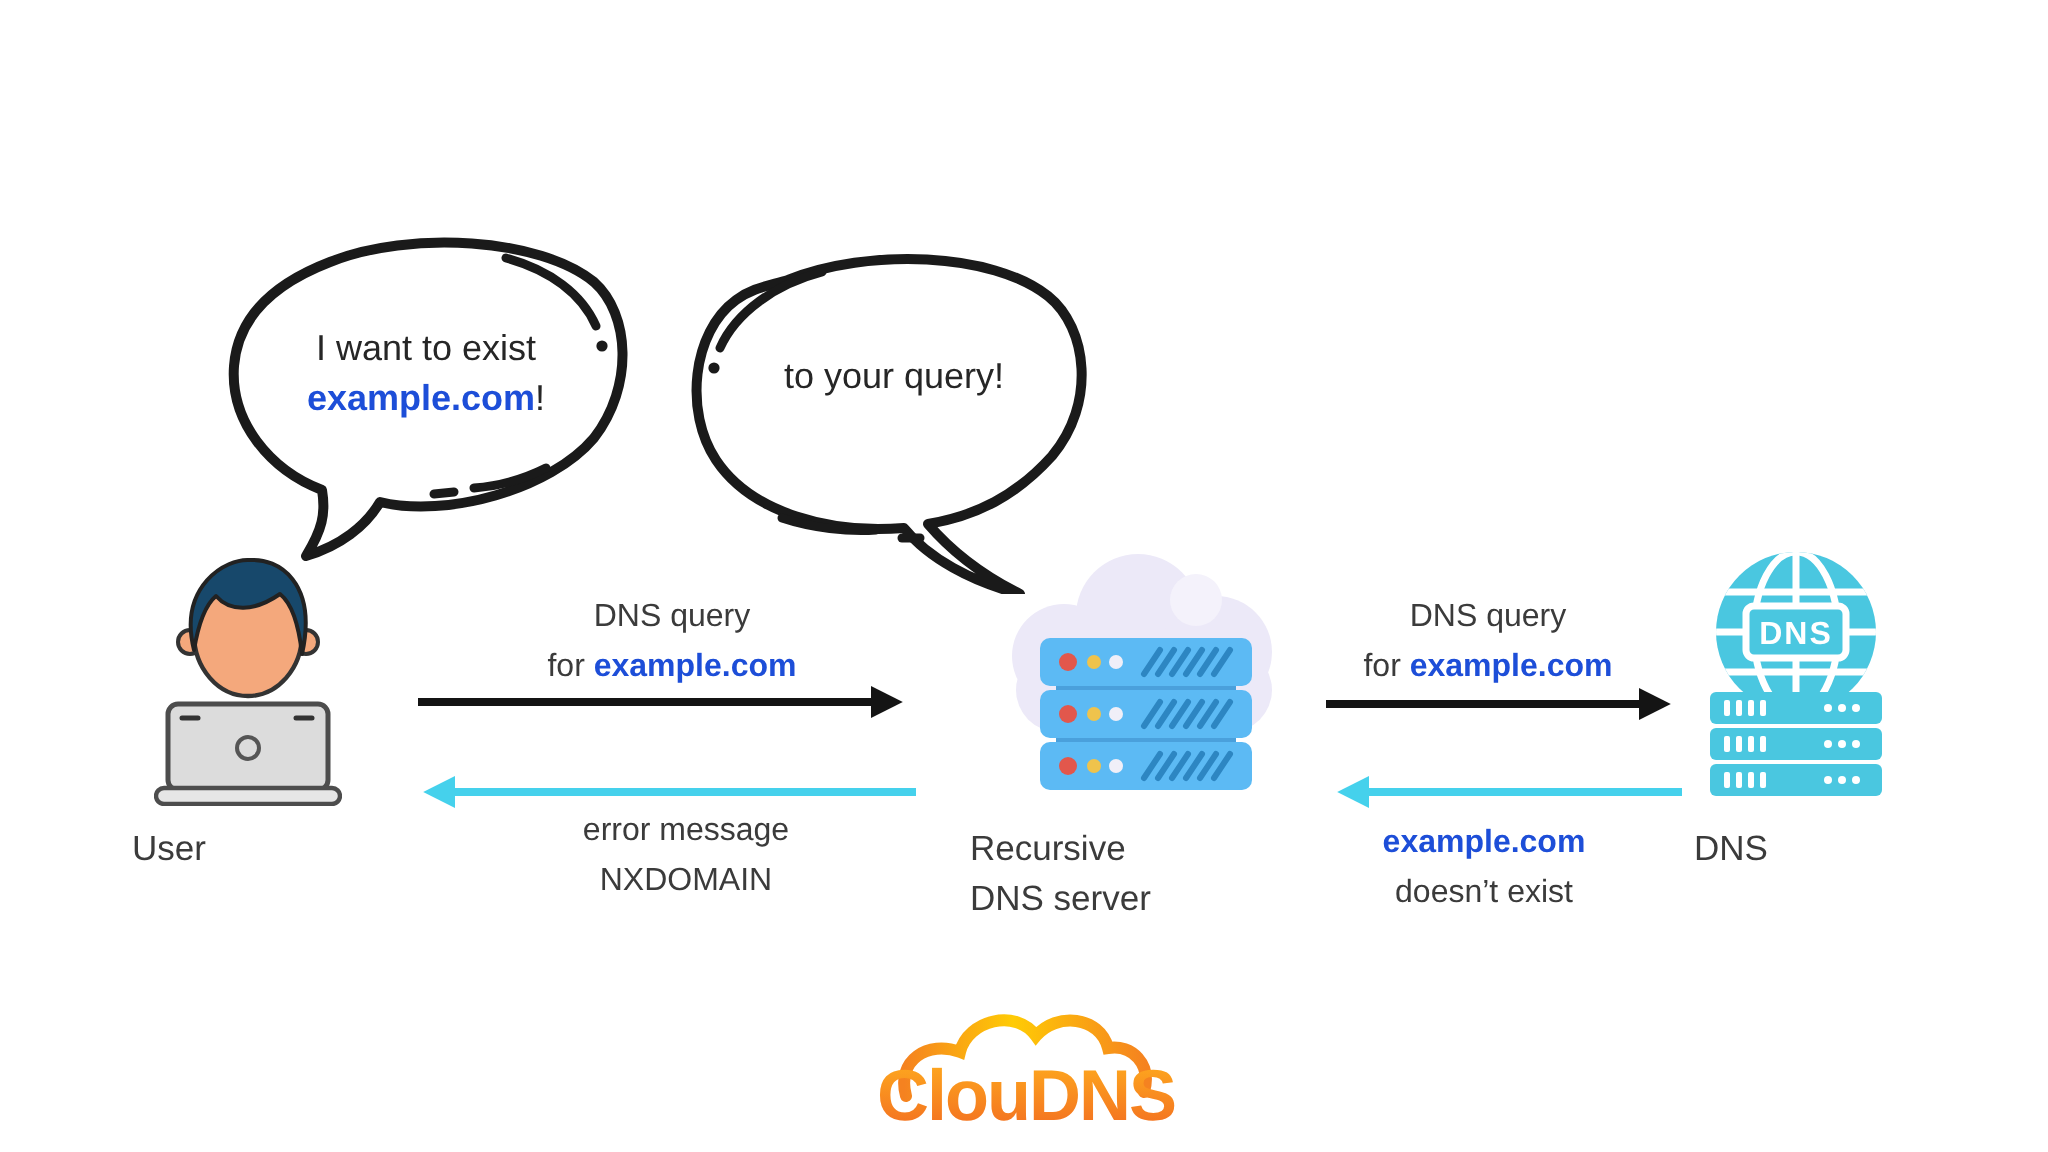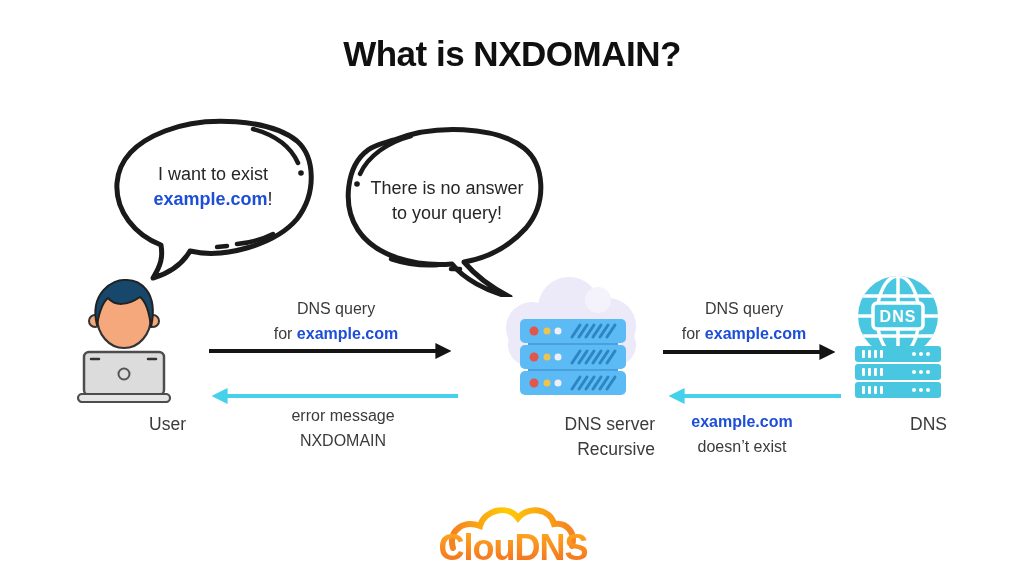--- a/index.html
+++ b/index.html
@@ -12,31 +12,30 @@
     top:34px;left:0;width:1024px;text-align:center;
     font-size:35px;font-weight:700;color:#101010;letter-spacing:-0.5px;
   }
   .bubble-text{
     text-align:center;font-size:18px;line-height:25px;color:#262626;
   }
   .arrow-label{
     text-align:center;font-size:16px;line-height:25px;color:#3b3b3b;
   }
   .actor-label{
-    text-align:right;font-size:17.5px;line-height:25px;color:#3b3b3b;
+    text-align:left;font-size:17.5px;line-height:25px;color:#3b3b3b;
   }
   .b{font-weight:700;color:#1d4ed8;}
   svg{display:block;}
 </style>
 </head>
 <body>
 
 <div id="stage">
 
-  <div id="title" class="abs">What is NXDOMAIN?</div>
 
   <svg class="abs" style="left:105px;top:113px;" width="220" height="170" viewBox="0 0 220 170">
     <path d="M 60 18 C 100 2 165 6 192 28 C 210 44 212 80 192 106 C 170 132 118 146 85 138
              C 78 150 65 160 48 165 C 56 152 58 144 56 132
              C 30 122 10 98 12 70 C 14 44 34 28 60 18 Z" fill="#ffffff" stroke="#1a1a1a" stroke-width="5" stroke-linejoin="round" stroke-linecap="round"></path>
     <path d="M 148 16 C 170 22 186 34 193 50" fill="none" stroke="#1a1a1a" stroke-width="4.5" stroke-linecap="round"></path>
     <circle cx="196" cy="60" r="2.8" fill="#1a1a1a"></circle>
     <path d="M 112 134 L 122 133" fill="none" stroke="#1a1a1a" stroke-width="4.5" stroke-linecap="round"></path>
     <path d="M 132 131 C 145 130 158 126 168 121" fill="none" stroke="#1a1a1a" stroke-width="4.5" stroke-linecap="round"></path>
   </svg>
@@ -48,21 +47,20 @@
   <svg class="abs" style="left:336px;top:122px;" width="215" height="175" viewBox="0 0 215 175">
     <path d="M 58 18 C 98 2 160 4 188 26 C 208 42 212 80 190 106 C 172 126 152 136 128 140
              C 140 154 156 166 174 175 C 150 169 128 157 116 142
              C 80 145 40 135 22 108 C 6 84 10 44 32 28 C 40 22 48 21 58 18 Z" fill="#ffffff" stroke="#1a1a1a" stroke-width="5" stroke-linejoin="round" stroke-linecap="round"></path>
     <path d="M 75 14 C 52 20 32 34 24 52" fill="none" stroke="#1a1a1a" stroke-width="4.5" stroke-linecap="round"></path>
     <circle cx="21" cy="62" r="2.8" fill="#1a1a1a"></circle>
     <path d="M 55 137 C 70 142 88 144 102 143" fill="none" stroke="#1a1a1a" stroke-width="4.5" stroke-linecap="round"></path>
     <path d="M 115 147 L 124 147" fill="none" stroke="#1a1a1a" stroke-width="4.5" stroke-linecap="round"></path>
   </svg>
   <div class="abs bubble-text" style="left:357px;top:176px;width:180px;">
-    <div>There is no answer</div>
     <div>to your query!</div>
   </div>
 
   <svg class="abs" style="left:77px;top:275px;" width="94" height="128" viewBox="0 0 94 128">
     <circle cx="18" cy="46" r="6" fill="#f4a87c" stroke="#333333" stroke-width="2"></circle>
     <circle cx="76" cy="46" r="6" fill="#f4a87c" stroke="#333333" stroke-width="2"></circle>
     <ellipse cx="47" cy="42" rx="27" ry="31" fill="#f4a87c" stroke="#333333" stroke-width="2.2"></ellipse>
     <path d="M 20 50 C 12 18 36 4 48 5 C 62 4 82 16 74 52 C 72 34 68 26 63 22 C 50 31 38 31 31 23 C 25 28 22 38 20 50 Z" fill="#17486b" stroke="#222222" stroke-width="2" stroke-linejoin="round"></path>
     <path d="M 16 112 C 16 94 30 83 47 83 C 64 83 78 94 78 112 L 78 120 L 16 120 Z" fill="#3ec3b0" stroke="#333333" stroke-width="2"></path>
     <rect x="7" y="77" width="80" height="43" rx="5" fill="#dcdcdc" stroke="#4d4d4d" stroke-width="2.5"></rect>
@@ -96,22 +94,22 @@
     </g>
     <g>
       <rect x="18" y="95" width="106" height="24" rx="5" fill="#5cbaf4"></rect>
       <circle cx="32" cy="107" r="4.5" fill="#e2574c"></circle>
       <circle cx="45" cy="107" r="3.5" fill="#efc34c"></circle>
       <circle cx="56" cy="107" r="3.5" fill="#f0eff8"></circle>
       <path d="M70 113 l8 -12 M77 113 l8 -12 M84 113 l8 -12 M91 113 l8 -12 M98 113 l8 -12 M105 113 l8 -12" stroke="#2d86c2" stroke-width="3" stroke-linecap="round"></path>
     </g>
   </svg>
   <div class="abs actor-label" style="left:485px;top:412px;width:170px;">
+    <div>Recursive</div>
     <div>DNS server</div>
-    <div>Recursive</div>
   </div>
 
   <svg class="abs" style="left:852px;top:274px;" width="92" height="128" viewBox="0 0 92 128">
     <defs>
       <clipPath id="globeclip">
           <circle cx="46" cy="42" r="40"></circle>
         </clipPath>
     </defs>
     <circle cx="46" cy="42" r="40" fill="#4ac7e0"></circle>
     <g clip-path="url(#globeclip)" stroke="#ffffff" stroke-width="3.5" fill="none">

